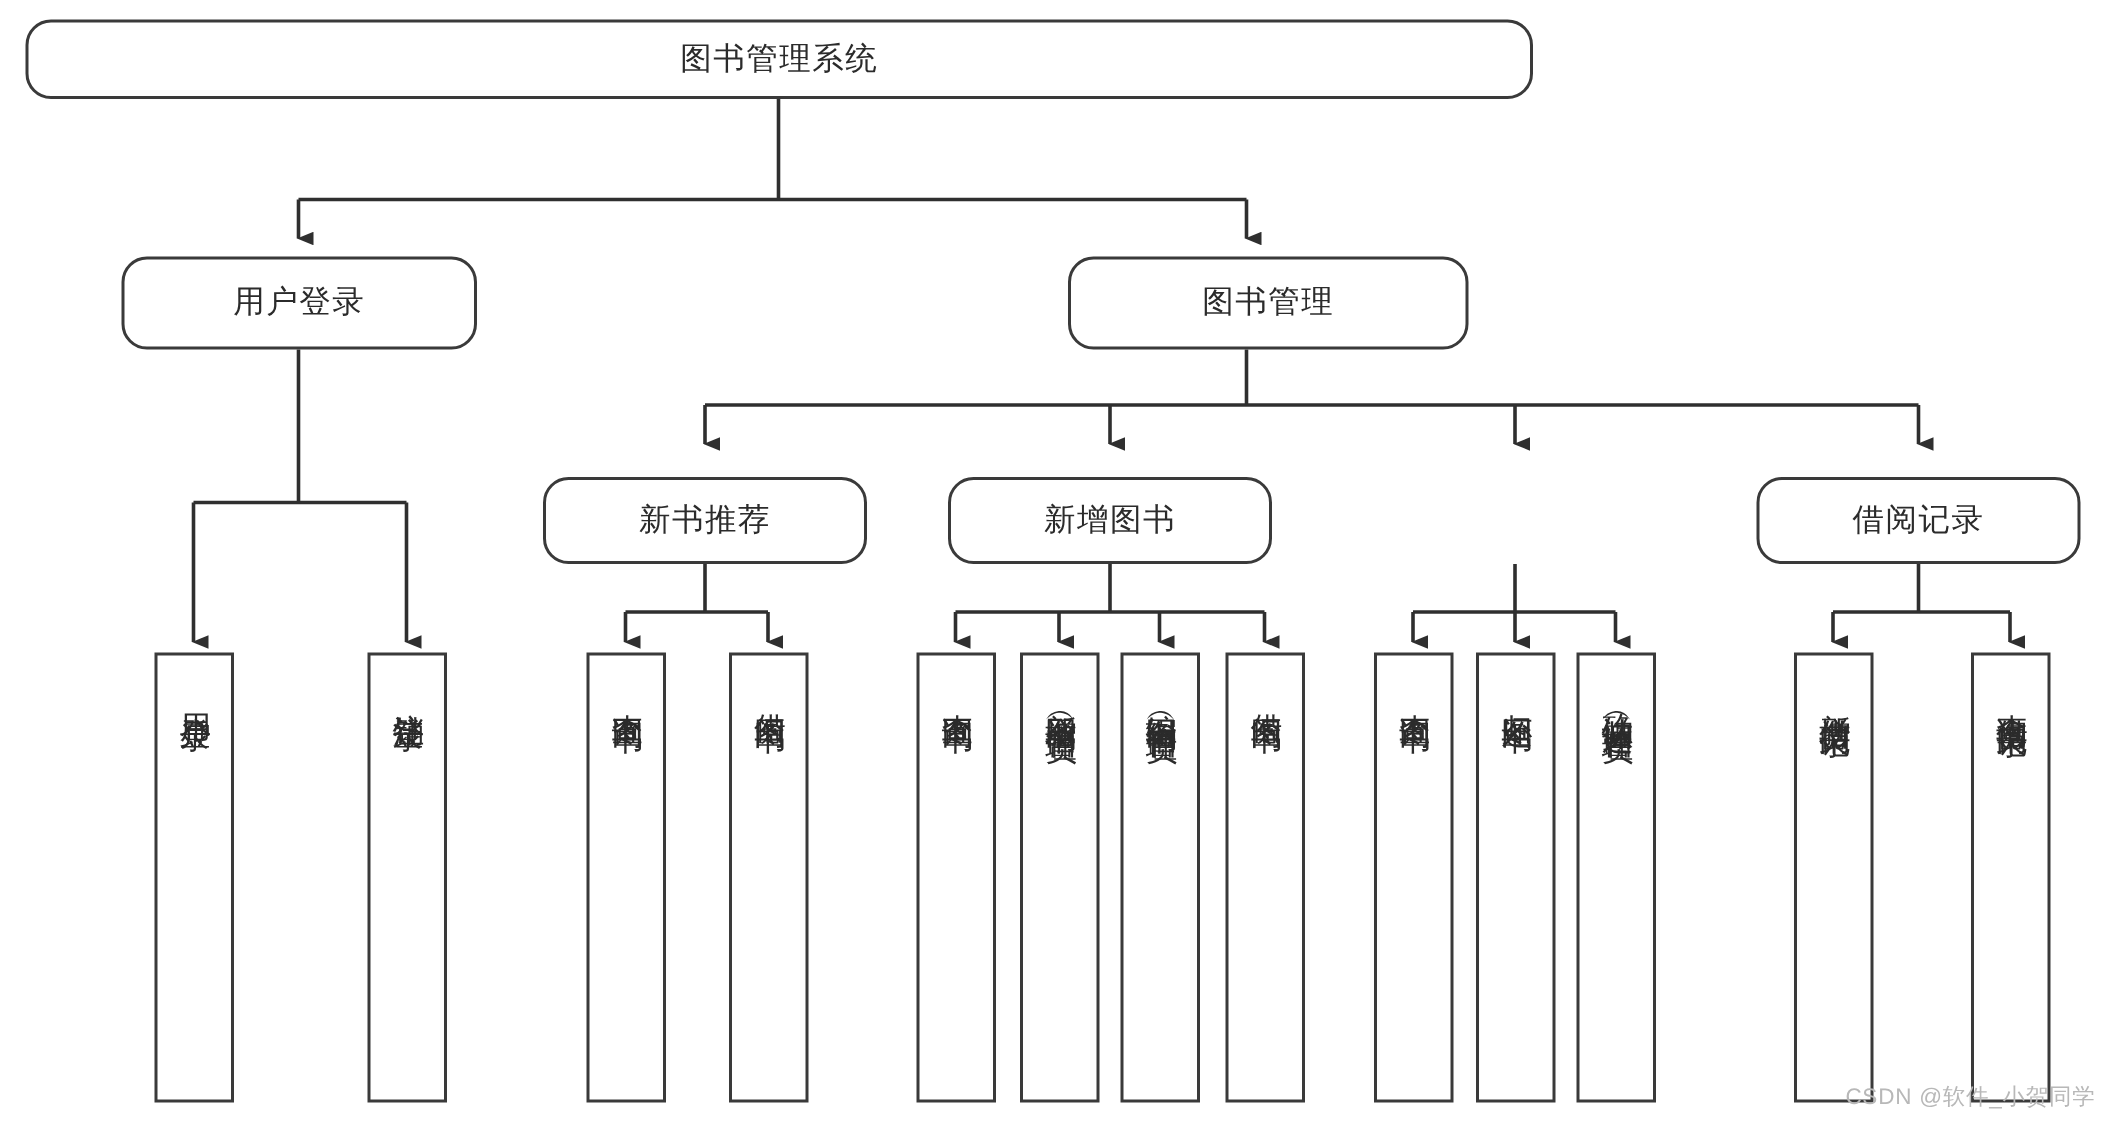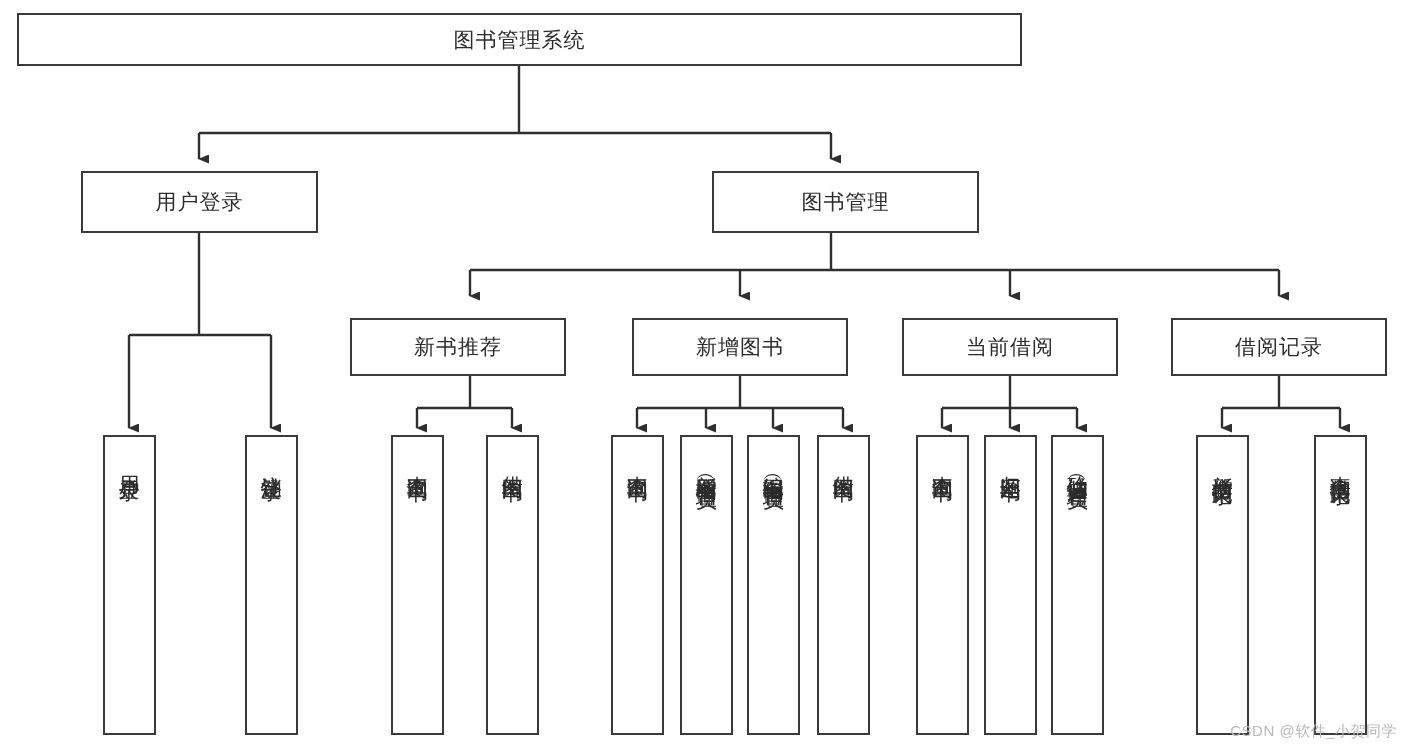--- a/index.html
+++ b/index.html
@@ -25,20 +25,21 @@
     border:2px solid #3a3a3a;
     display:flex;
     align-items:center;
     justify-content:center;
     color:#2b2b2b;
   }
   .node.horiz{
     font-size:21px;
     letter-spacing:1px;
     line-height:1.2;
+    border-radius:17px;
   }
   .node.vert{
     align-items:flex-start;
     justify-content:center;
     padding-top:22px;
   }
   .node.vert .vtext{
     writing-mode:vertical-rl;
     text-orientation:upright;
     font-size:21px;
@@ -117,28 +118,25 @@
     <span>图书管理系统</span>
   </div>
 
   <div class="node horiz" style="left:81px;top:171px;width:237px;height:62px;">
     <span>用户登录</span>
   </div>
   <div class="node horiz" style="left:712px;top:171px;width:267px;height:62px;">
     <span>图书管理</span>
   </div>
 
-  <div class="node horiz" style="left:350px;top:318px;width:216px;height:58px;">
+  <div class="node horiz" style="left:362px;top:318px;width:216px;height:58px;">
     <span>新书推荐</span>
   </div>
   <div class="node horiz" style="left:632px;top:318px;width:216px;height:58px;">
     <span>新增图书</span>
-  </div>
-  <div class="node horiz" style="left:902px;top:318px;width:216px;height:58px;">
-    <span>当前借阅</span>
   </div>
   <div class="node horiz" style="left:1171px;top:318px;width:216px;height:58px;">
     <span>借阅记录</span>
   </div>
 
   <div class="node vert" style="left:103px;top:435px;width:53px;height:300px;">
     <span class="vtext">用户登录</span>
   </div>
   <div class="node vert" style="left:245px;top:435px;width:53px;height:300px;">
     <span class="vtext">注销登录</span>

